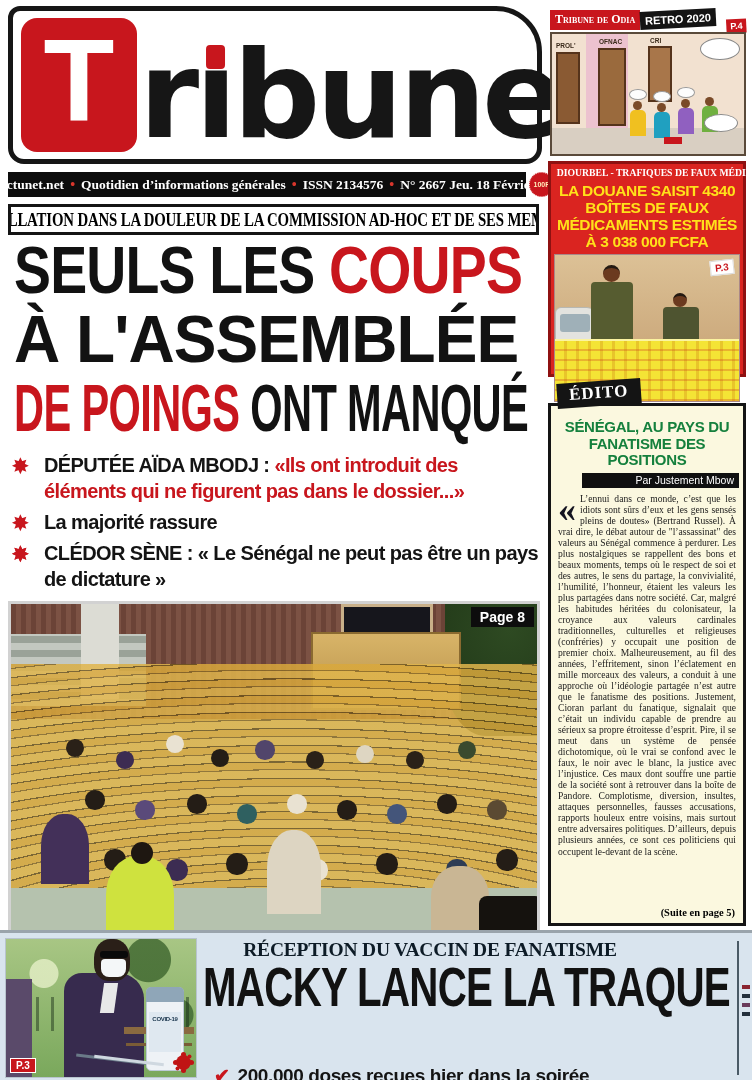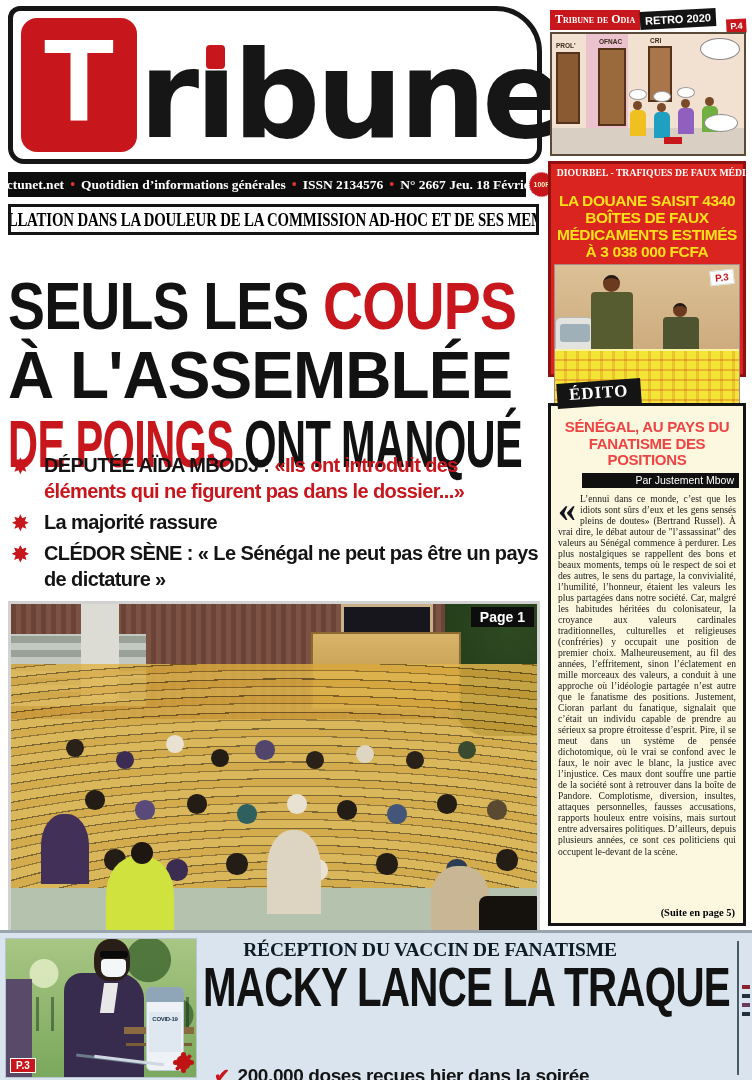--- a/index.html
+++ b/index.html
@@ -34,49 +34,49 @@
   .dl1 { left:4px; top:8px; } .dl2 { left:47px; top:4px; } .dl3 { left:98px; top:3px; }
   .cart-person { position:absolute; width:16px; height:26px; border-radius:5px 5px 0 0; }
   .cart-head { position:absolute; width:9px; height:9px; border-radius:50%; background:#7a4a28; }
   .cart-sack { position:absolute; width:18px; height:11px; border-radius:50%; background:#fdfdfd; border:1px solid #9a9a9a; }
   .cart-bubble { position:absolute; background:#fff; border:1px solid #888; border-radius:50%; }
   .cart-logo-mini { position:absolute; left:112px; bottom:10px; width:18px; height:7px; background:#c8161d; }
 
   
   .customs-box { position:absolute; left:548px; top:161px; width:198px; height:216px; background:#da2420; border:3px solid #8e1111; padding:2px 3px; }
   .customs-kicker { color:#fff; font-family:"Liberation Serif", serif; font-weight:bold; font-size:10px; text-align:center; white-space:nowrap; transform:scaleX(.97); transform-origin:50% 50%; padding-top:1px; }
-  .customs-headline { color:#ffe11a; font-weight:bold; font-size:15.5px; line-height:1.1; text-align:center; letter-spacing:-0.4px; margin-top:14px; }
+  .customs-headline { color:#ffe11a; font-weight:bold; font-size:15.5px; line-height:1.1; text-align:center; letter-spacing:-0.4px; margin-top:4px; }
   .customs-photo { position:relative; margin-top:4px; height:148px; background:#cdab7e; overflow:hidden; border:1px solid #a88; }
   .cust-wall { position:absolute; left:0; top:0; width:100%; height:58%; background:linear-gradient(#dcc196,#cdab7e); }
   .cust-car { position:absolute; left:0; top:52px; width:42px; height:66px; background:#e3e3df; border-radius:6px 10px 0 0; border:1px solid #b8b8b2; }
   .cust-car-win { position:absolute; left:4px; top:6px; width:30px; height:18px; background:#9fb0b8; border-radius:3px; }
   .officer { position:absolute; }
   .off-head { position:absolute; border-radius:50%; background:#6b3a1f; border-top:3px solid #241a12; }
   .off-body { position:absolute; background:#565c30; border-radius:4px 4px 0 0; }
   .boxes { position:absolute; left:0; bottom:0; width:100%; height:62px;
     background:
       repeating-linear-gradient(0deg, rgba(208,60,30,.30) 0 2px, transparent 2px 10px),
       repeating-linear-gradient(90deg, #f4e435 0 9px, #e8c52a 9px 12px);
     border-top:2px solid #fbf3a0; }
   .p3-label-white { position:absolute; right:5px; top:5px; background:#fff; color:#c8161d; font-weight:bold; font-size:10px; padding:1px 4px; transform:rotate(-6deg); border:1px solid #ddd; }
 
   
   .edito-label { position:absolute; left:557px; top:381px; background:#141414; color:#fff; font-family:"Liberation Serif", serif; font-weight:bold; font-size:17px; letter-spacing:1px; padding:2px 12px 3px; transform:rotate(-4deg); z-index:3; }
   .edito-box { position:absolute; left:548px; top:403px; width:198px; height:523px; border:3px solid #141414; background:#fbf8df; padding:8px 7px 6px; overflow:hidden; }
   .edito-kicker { font-family:"Liberation Serif", serif; font-size:11px; line-height:1.16; color:#141414; letter-spacing:-0.2px; }
-  .edito-title { color:#ef4444; font-weight:bold; font-size:15px; line-height:1.1; text-align:center; letter-spacing:-0.3px; margin:5px 0 4px; }
+  .edito-title { color:#15803d; font-weight:bold; font-size:15px; line-height:1.1; text-align:center; letter-spacing:-0.3px; margin:5px 0 4px; }
   .edito-byline { background:#101010; color:#fff; font-size:10.5px; text-align:right; padding:1px 5px 2px; margin:0 -3px 5px 24px; }
   .edito-body { font-family:"Liberation Serif", serif; font-size:9.6px; line-height:1.15; text-align:justify; color:#1a1a1a; }
   .edito-quote { float:left; font-size:36px; line-height:.75; font-weight:bold; color:#141420; margin:3px 4px 0 0; font-family:"Liberation Serif", serif; }
   .edito-suite { position:absolute; right:8px; bottom:5px; background:#fbf8df; font-family:"Liberation Serif", serif; font-weight:bold; font-size:10.5px; padding-left:8px; }
 
   
   .kicker-box { position:absolute; left:8px; top:204px; width:531px; height:31px; border:3px solid #141414; display:flex; align-items:center; justify-content:center; overflow:hidden; }
   .kicker-inner { font-family:"Liberation Serif", serif; font-weight:bold; font-size:19px; white-space:nowrap; transform:scaleX(.78); transform-origin:50% 50%; letter-spacing:-0.2px; }
-  .headline { position:absolute; left:8px; top:237px; width:534px;margin-top:36px; }
+  .headline { position:absolute; left:14px; top:237px; width:534px; }
   .hl-line { height:69px; overflow:visible; white-space:nowrap; }
   .hl-inner { display:inline-block; white-space:nowrap; font-weight:bold; font-size:66px; line-height:66px; letter-spacing:-1px; transform-origin:0 100%; color:#121212; }
   .hl1 .hl-inner { transform:scaleX(.84); }
   .hl2 .hl-inner { transform:scaleX(.63); }
   .hl3 .hl-inner { transform:scaleX(.97); }
   .red-txt { color:#c8161d; }
 
   .bullets { position:absolute; left:12px; top:452px; width:528px; }
   .bullet-row { position:relative; padding-left:32px; font-weight:bold; font-size:20px; letter-spacing:-0.6px; line-height:1.3; color:#141414; margin-bottom:5px; }
   .bullet-star { position:absolute; left:0; top:1px; color:#c8161d; font-size:20px; }
@@ -269,21 +269,21 @@
     <div class="asm-podium"></div>
     <div class="asm-benches"></div>
     <div class="asm-floor"></div>
     <div class="asm-crowd"></div>
     <div class="asm-fig figC"></div>
     <div class="asm-fig figA"></div>
     <div class="figA-head"></div>
     <div class="asm-fig figB"></div>
     <div class="asm-fig figD"></div>
     <div class="asm-fig figE"></div>
-    <div class="page5-label">Page 1</div>
+    <div class="page5-label">Page 8</div>
   </div>
 
   <div class="bottom-strip">
     <div class="macky-photo">
       <div class="mk-foliage"></div>
       <div class="mk-fence"></div>
       <div class="mk-fig2"></div>
       <div class="mk-body"></div>
       <div class="mk-shirt"></div>
       <div class="mk-head"></div>

